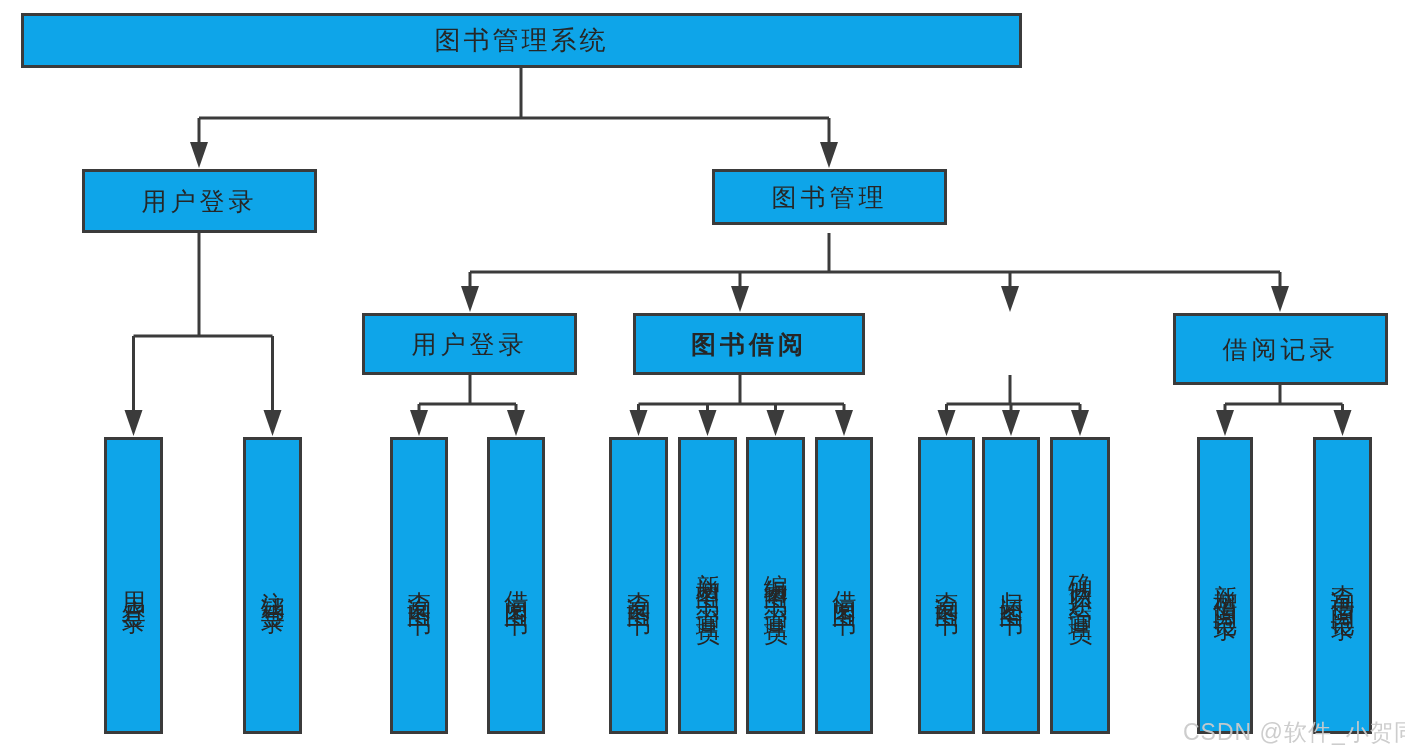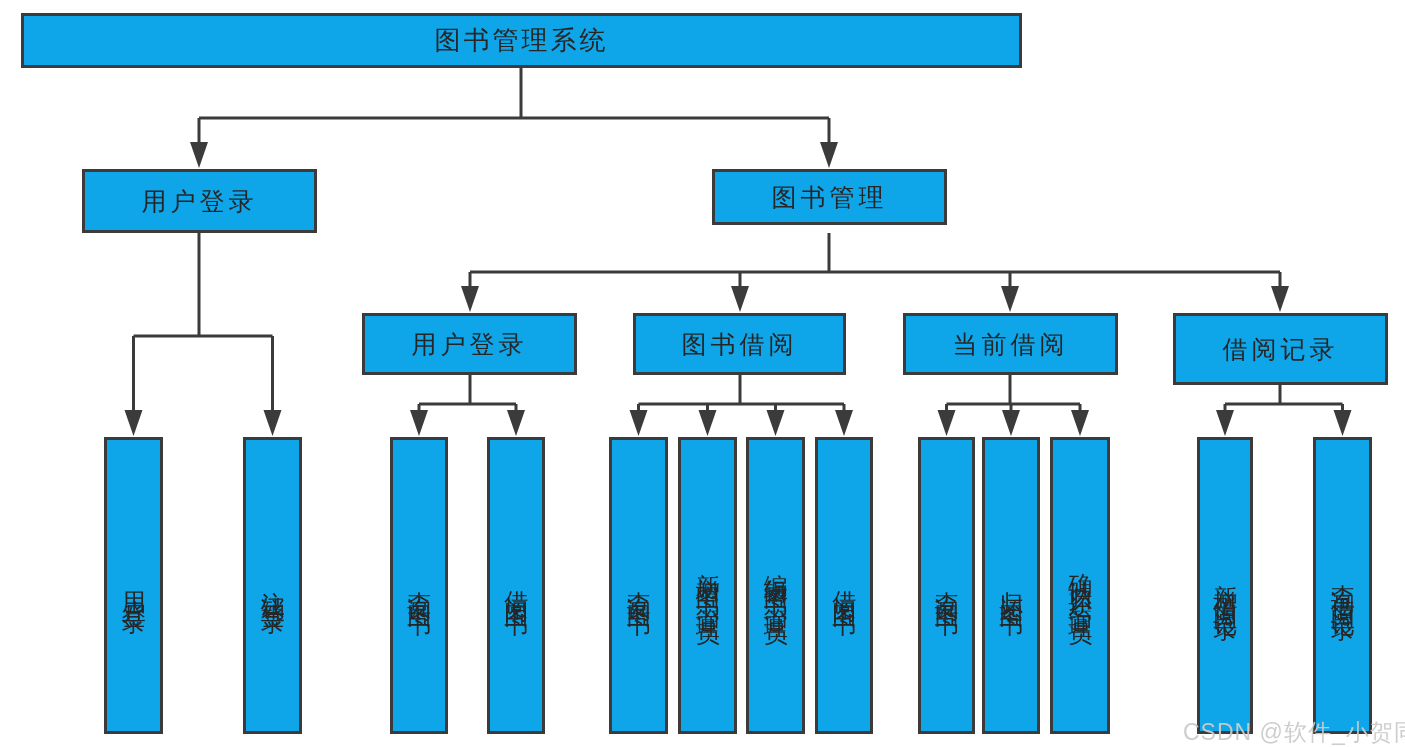--- a/index.html
+++ b/index.html
@@ -144,25 +144,22 @@
   <div class="node h-node" style="left:82px; top:169px; width:235px; height:64px;">
     <span>用户登录</span>
   </div>
   <div class="node h-node" style="left:712px; top:169px; width:235px; height:56px;">
     <span>图书管理</span>
   </div>
 
   <div class="node h-node" style="left:362px; top:313px; width:215px; height:62px;">
     <span>用户登录</span>
   </div>
-  <div class="node h-node" style="left:633px; top:313px; width:213px; height:62px;">
+  <div class="node h-node" style="left:633px; top:313px; width:232px; height:62px;font-weight:bold;">
     <span>图书借阅</span>
-  </div>
-  <div class="node h-node" style="left:903px; top:313px; width:215px; height:62px;">
-    <span>当前借阅</span>
   </div>
   <div class="node h-node" style="left:1173px; top:313px; width:215px; height:72px;">
     <span>借阅记录</span>
   </div>
 
   <div class="node leaf" style="left:104px; top:437px; width:59px; height:297px;">
     <span>用户登录</span>
   </div>
   <div class="node leaf" style="left:243px; top:437px; width:59px; height:297px;">
     <span>注销登录</span>

